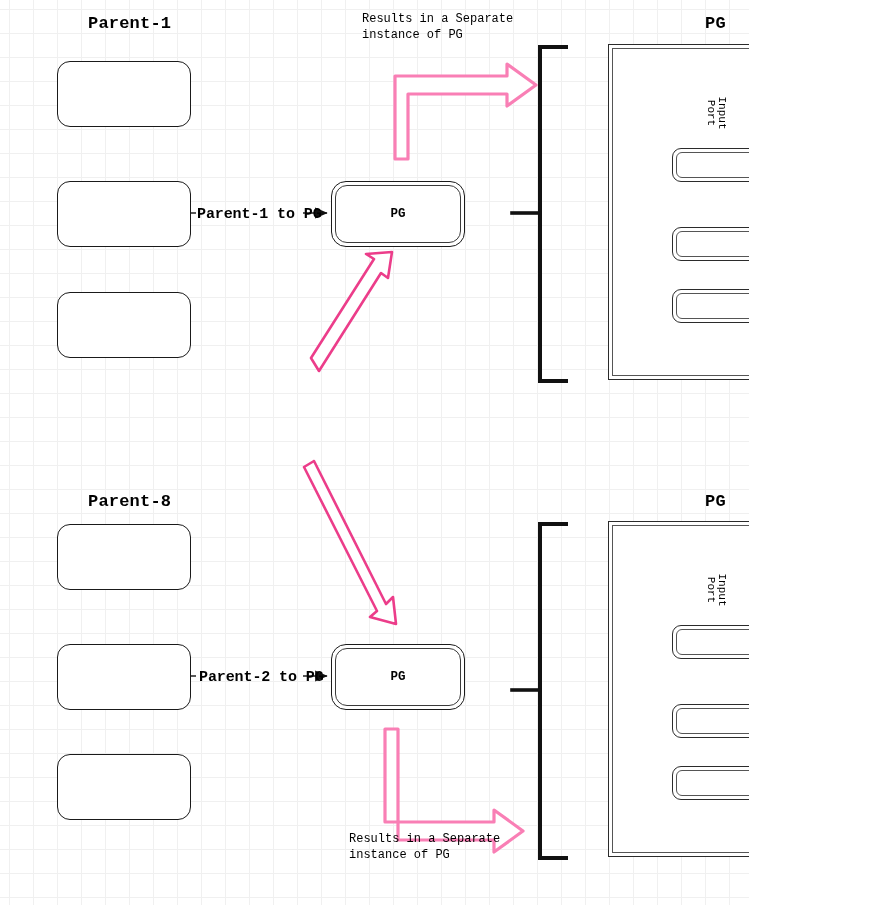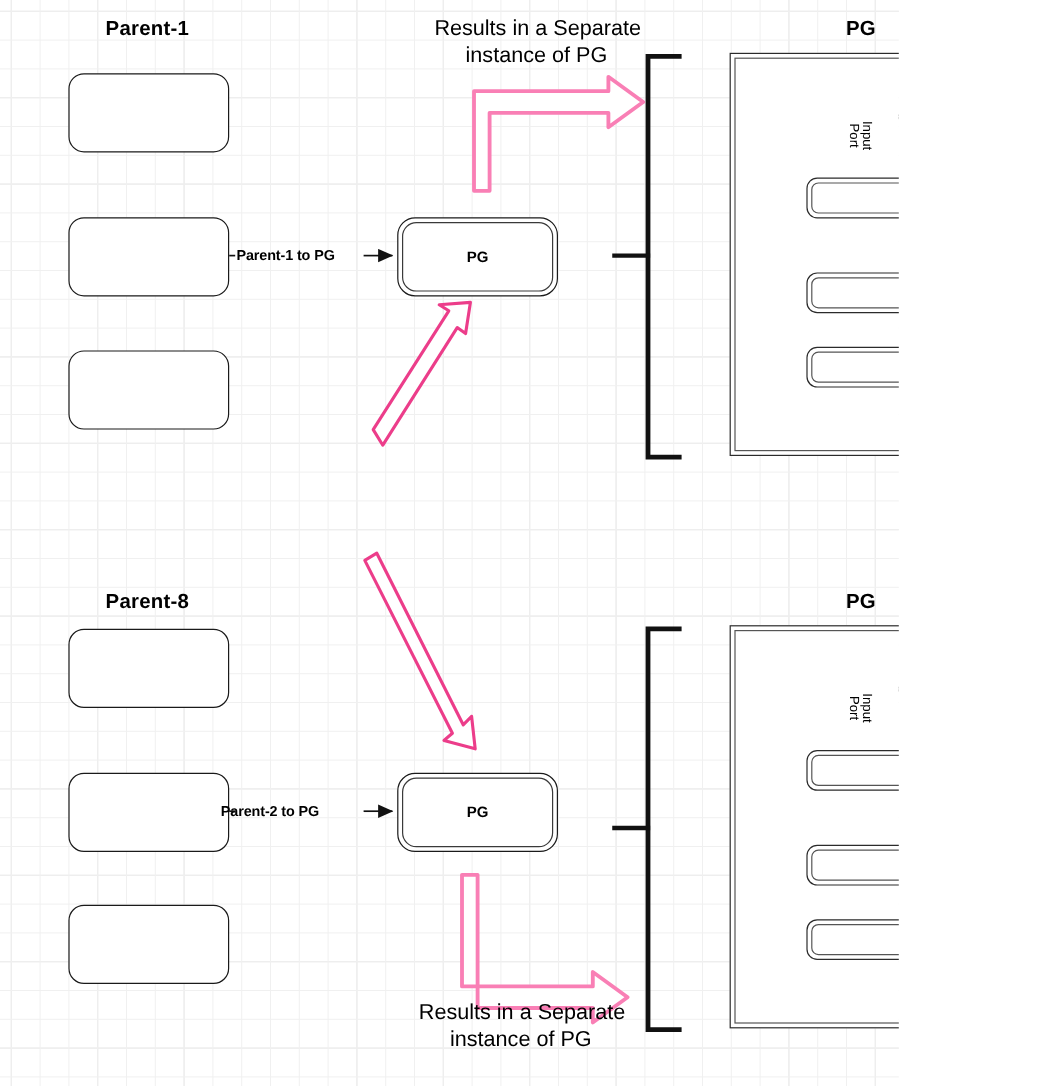--- a/index.html
+++ b/index.html
@@ -13,43 +13,43 @@
     width: 749px;
     height: 905px;
     background-color: #ffffff;
     background-image:
       linear-gradient(to right, #f0f0f0 1px, transparent 1px),
       linear-gradient(to bottom, #f0f0f0 1px, transparent 1px),
       linear-gradient(to right, #e2e2e2 1px, transparent 1px),
       linear-gradient(to bottom, #e2e2e2 1px, transparent 1px);
     background-size: 24px 24px, 24px 24px, 72px 72px, 72px 72px;
     background-position: 9px 9px, 9px 9px, 9px 9px, 9px 9px;
-    font-family: Liberation Sans, sans-serif;
+    font-family: Liberation Mono, monospace;
     overflow: hidden;
   }
 
   
   .lbl {
     position: absolute;
     color: #000000;
     white-space: pre;
     line-height: 1.22;
   }
   .title {
     font-weight: bold;
     font-size: 17px;
     letter-spacing: 0.2px;
   }
   .note {
-    font-size: 18px;
-    text-align: center;
+    font-size: 12px;
+    text-align: left;
     line-height: 1.3;
   }
   .edge-label {
-    font-size: 12px;
+    font-size: 15px;
     font-weight: bold;
     letter-spacing: -0.1px;
   }
   .pg-text {
     font-size: 12.5px;
     font-weight: bold;
   }
 
   
   .parent-box {
@@ -224,21 +224,21 @@
   <div class="proc-box" style="left:672px; top:227px; width:98px; height:34px;"></div>
   <div class="proc-box" style="left:672px; top:289px; width:98px; height:34px;"></div>
 
 
   <div class="lbl title" style="left:88px; top:492px;">Parent-8</div>
 
   <div class="parent-box" style="left:57px; top:524px; width:134px; height:66px;"></div>
   <div class="parent-box" style="left:57px; top:644px; width:134px; height:66px;"></div>
   <div class="parent-box" style="left:57px; top:754px; width:134px; height:66px;"></div>
 
-  <div class="lbl edge-label" style="left:184px; top:669px;">Parent-2 to PG</div>
+  <div class="lbl edge-label" style="left:199px; top:669px;">Parent-2 to PG</div>
 
   <div class="pg-node" style="left:331px; top:644px; width:134px; height:66px;">
     <span class="pg-text">PG</span>
   </div>
 
   <div class="lbl note" style="left:349px; top:832px; width:170px;"><span>Results in a Separate</span><br><span>instance of PG</span></div>
 
   <div class="lbl title" style="left:705px; top:492px;">PG</div>
 
   <div class="pg-container" style="left:608px; top:521px; width:226px; height:336px;"></div>

